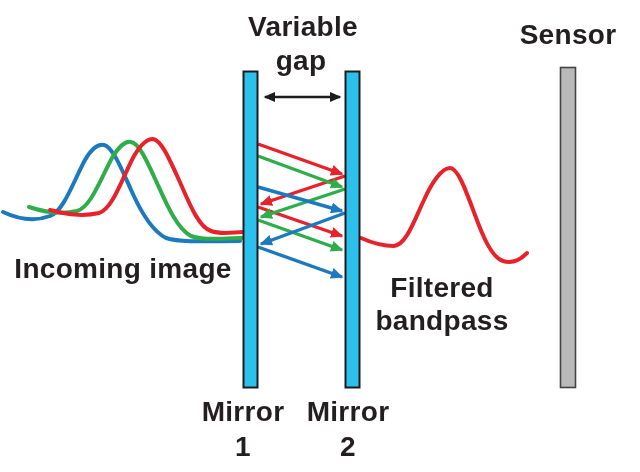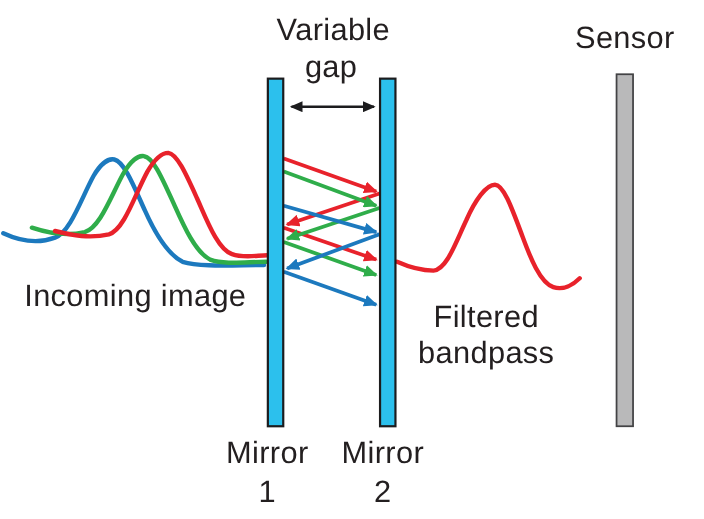--- a/index.html
+++ b/index.html
@@ -2,20 +2,21 @@
 <html style="--red: #e8222b; --green: #2fad4a; --blue: #1c79be; --mirror-fill: #2cc0ed; --mirror-outline: #1c1c1e; --sensor-fill: #b9b9ba; --sensor-outline: #434345; --black: #1c1c1e; --text: #231f20; --background: #ffffff;"><head>
 <meta charset="utf-8">
 <style>
   html,body{margin:0;padding:0;background:#fff;}
   .stage{
     position:relative;
     width:640px;height:472px;
     background:var(--background,#ffffff);
     overflow:hidden;
     font-family:"Liberation Sans",sans-serif;
+    font-weight:bold;
   }
   svg{display:block;}
   text{
     font-family:"Liberation Sans",sans-serif;
     font-size:28px;
     fill:var(--text,#231f20);
     text-anchor:middle;
     letter-spacing:0.3px;
   }
   .curve{fill:none;stroke-width:4;stroke-linecap:round;}

